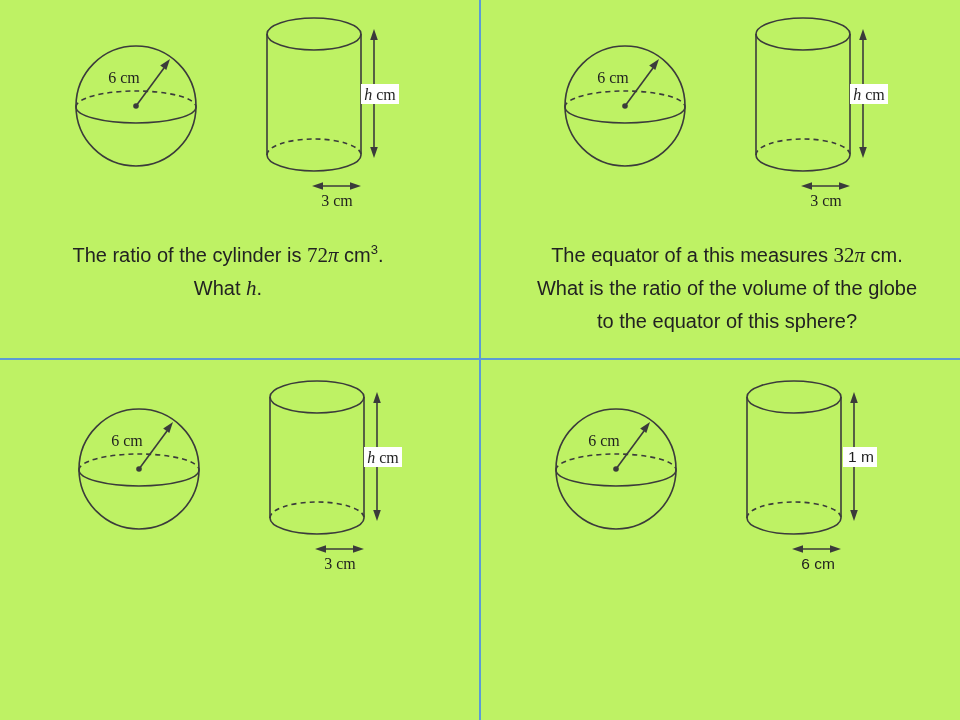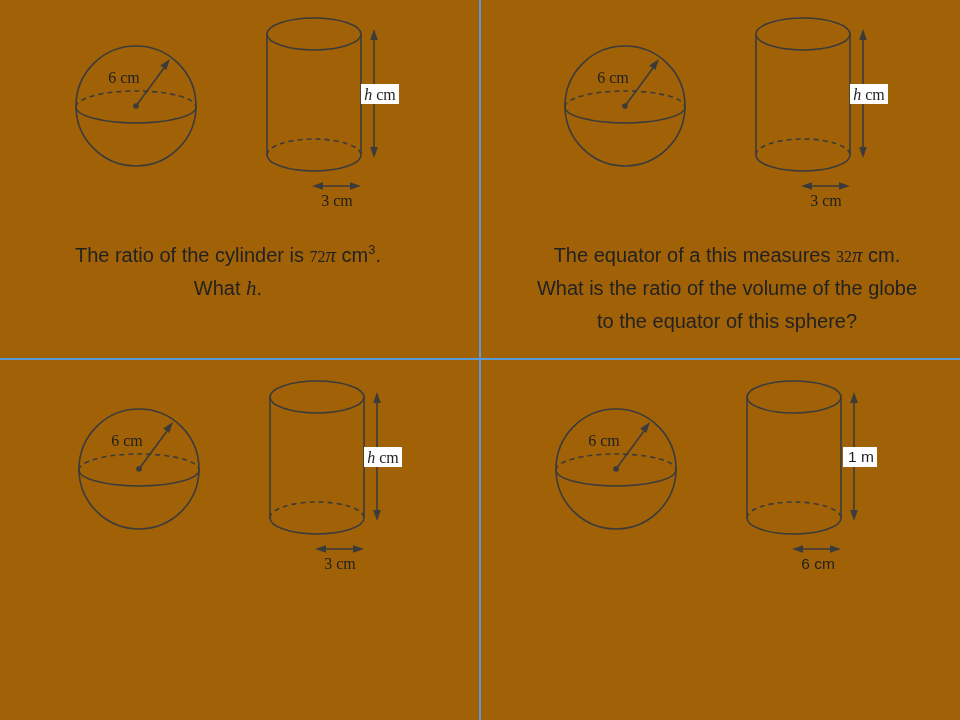--- a/index.html
+++ b/index.html
@@ -1,36 +1,36 @@
 <!DOCTYPE html>
 <html><head>
 <meta charset="utf-8">
 <style>
   html,body{margin:0;padding:0;background:#fff;}
-  .slide{position:relative;width:960px;height:720px;background:#a16207;overflow:hidden;
+  .slide{position:relative;width:960px;height:720px;background:#bef264;overflow:hidden;
          font-family:"Liberation Sans",sans-serif;}
   .divider-v{position:absolute;left:479px;top:0;width:2px;height:720px;background:#5B9BD5;}
   .divider-h{position:absolute;left:0;top:358px;width:960px;height:2px;background:#5B9BD5;}
   .quad{position:absolute;width:480px;height:360px;}
   #quad-tl{left:0;top:0}
   #quad-tr{left:480px;top:0}
   #quad-bl{left:0;top:360px}
   #quad-br{left:480px;top:360px}
   svg.diagram{position:absolute;left:0;top:0;display:block;}
   .ln{fill:none;stroke:#3b3b3b;stroke-width:1.6;}
   .dash{stroke-dasharray:5 4;}
   .lab{font-size:16px;fill:#1f1f1f;font-family:"Liberation Serif",serif;}
   .lab.sans{font-family:"Liberation Sans",sans-serif;font-size:15.5px;}
   .it{font-style:italic;}
   .q-text{position:absolute;left:0;width:480px;text-align:center;color:#222;font-size:20px;}
   .q-top{top:239px}
   #quad-tl .q-text{left:-12px}
   #quad-tr .q-text{left:7px}
   .q-line{height:33px;line-height:33px;white-space:pre;}
-  .mn{font-family:"Liberation Serif",serif;font-size:16px;}
+  .mn{font-family:"Liberation Serif",serif;font-size:21px;}
   .mi{font-family:"Liberation Serif",serif;font-style:italic;font-size:21px;}
   sup{font-size:13px;line-height:0;}
 </style>
 </head>
 <body>
 
 <div class="slide">
   <div class="divider-v"></div>
   <div class="divider-h"></div>
 

